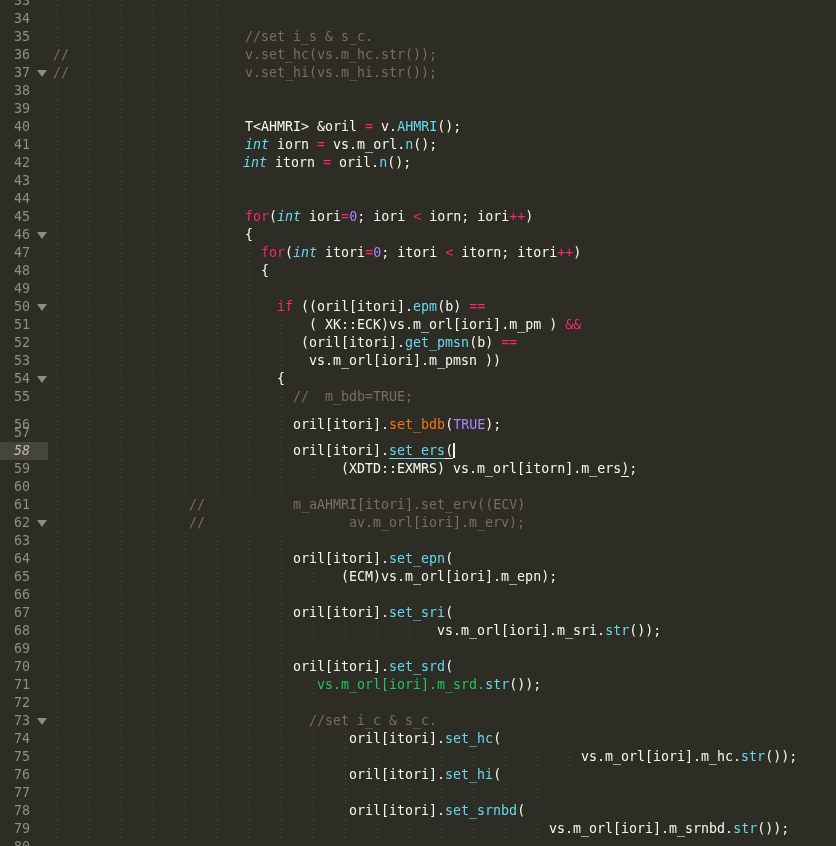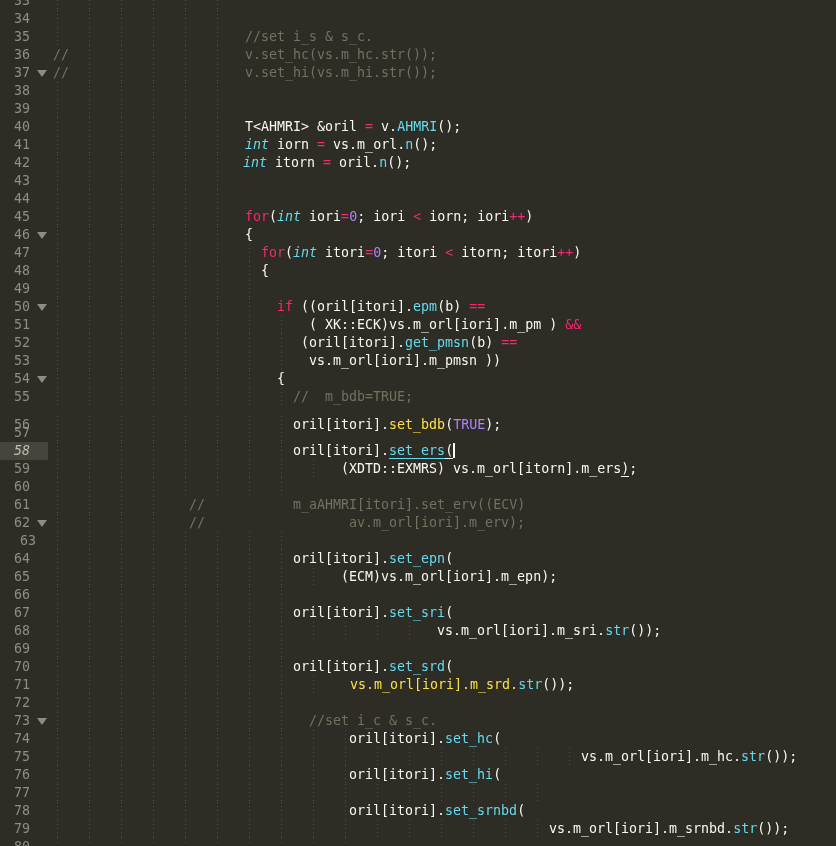--- a/index.html
+++ b/index.html
@@ -269,21 +269,21 @@
     <div class="row" style="top: 416px;">
       <span class="guide" style="left: 57px;"></span>
       <span class="guide" style="left: 89px;"></span>
       <span class="guide" style="left: 121px;"></span>
       <span class="guide" style="left: 153px;"></span>
       <span class="guide" style="left: 185px;"></span>
       <span class="guide" style="left: 217px;"></span>
       <span class="guide" style="left: 249px;"></span>
       <span class="guide" style="left: 281px;"></span>
       <span class="num" style="color: rgb(143, 142, 132);">56</span>
-      <span class="seg" style="left: 293px;"><span style="color: rgb(248, 248, 242);">oril[itori].</span><span style="color: #fde047; margin-top: 14px;">set_bdb</span><span style="color: rgb(248, 248, 242);">(</span><span style="color: rgb(174, 129, 255);">TRUE</span><span style="color: rgb(248, 248, 242);">);</span></span>
+      <span class="seg" style="left: 293px;"><span style="color: rgb(248, 248, 242);">oril[itori].</span><span style="color: #f97316; margin-top: 14px;">set_bdb</span><span style="color: rgb(248, 248, 242);">(</span><span style="color: rgb(174, 129, 255);">TRUE</span><span style="color: rgb(248, 248, 242);">);</span></span>
     </div>
     <div class="row" style="top: 424px;">
       <span class="guide" style="left: 57px;"></span>
       <span class="guide" style="left: 89px;"></span>
       <span class="guide" style="left: 121px;"></span>
       <span class="guide" style="left: 153px;"></span>
       <span class="guide" style="left: 185px;"></span>
       <span class="guide" style="left: 217px;"></span>
       <span class="guide" style="left: 249px;"></span>
       <span class="guide" style="left: 281px;"></span>
@@ -347,21 +347,21 @@
     </div>
     <div class="row" style="top: 532px;">
       <span class="guide" style="left: 57px;"></span>
       <span class="guide" style="left: 89px;"></span>
       <span class="guide" style="left: 121px;"></span>
       <span class="guide" style="left: 153px;"></span>
       <span class="guide" style="left: 185px;"></span>
       <span class="guide" style="left: 217px;"></span>
       <span class="guide" style="left: 249px;"></span>
       <span class="guide" style="left: 281px;"></span>
-      <span class="num" style="color: rgb(143, 142, 132); padding-left: 6px;">63</span>
+      <span class="num" style="color: rgb(143, 142, 132);">63</span>
     </div>
     <div class="row" style="top: 550px;">
       <span class="guide" style="left: 57px;"></span>
       <span class="guide" style="left: 89px;"></span>
       <span class="guide" style="left: 121px;"></span>
       <span class="guide" style="left: 153px;"></span>
       <span class="guide" style="left: 185px;"></span>
       <span class="guide" style="left: 217px;"></span>
       <span class="guide" style="left: 249px;"></span>
       <span class="guide" style="left: 281px;"></span>
@@ -447,21 +447,21 @@
       <span class="guide" style="left: 57px;"></span>
       <span class="guide" style="left: 89px;"></span>
       <span class="guide" style="left: 121px;"></span>
       <span class="guide" style="left: 153px;"></span>
       <span class="guide" style="left: 185px;"></span>
       <span class="guide" style="left: 217px;"></span>
       <span class="guide" style="left: 249px;"></span>
       <span class="guide" style="left: 281px;"></span>
       <span class="guide" style="left: 313px;"></span>
       <span class="num" style="color: rgb(143, 142, 132);">71</span>
-      <span class="seg" style="left: 317px;"><span style="color: #fde047; margin-left: 33px;">vs.m_orl[iori].m_srd.</span><span style="color: rgb(102, 217, 239);">str</span><span style="color: rgb(248, 248, 242);">());</span></span>
+      <span class="seg" style="left: 317px;"><span style="color: #22c55e;">vs.m_orl[iori].m_srd.</span><span style="color: rgb(102, 217, 239);">str</span><span style="color: rgb(248, 248, 242);">());</span></span>
     </div>
     <div class="row" style="top: 694px;">
       <span class="guide" style="left: 57px;"></span>
       <span class="guide" style="left: 89px;"></span>
       <span class="guide" style="left: 121px;"></span>
       <span class="guide" style="left: 153px;"></span>
       <span class="guide" style="left: 185px;"></span>
       <span class="guide" style="left: 217px;"></span>
       <span class="guide" style="left: 249px;"></span>
       <span class="guide" style="left: 281px;"></span>

